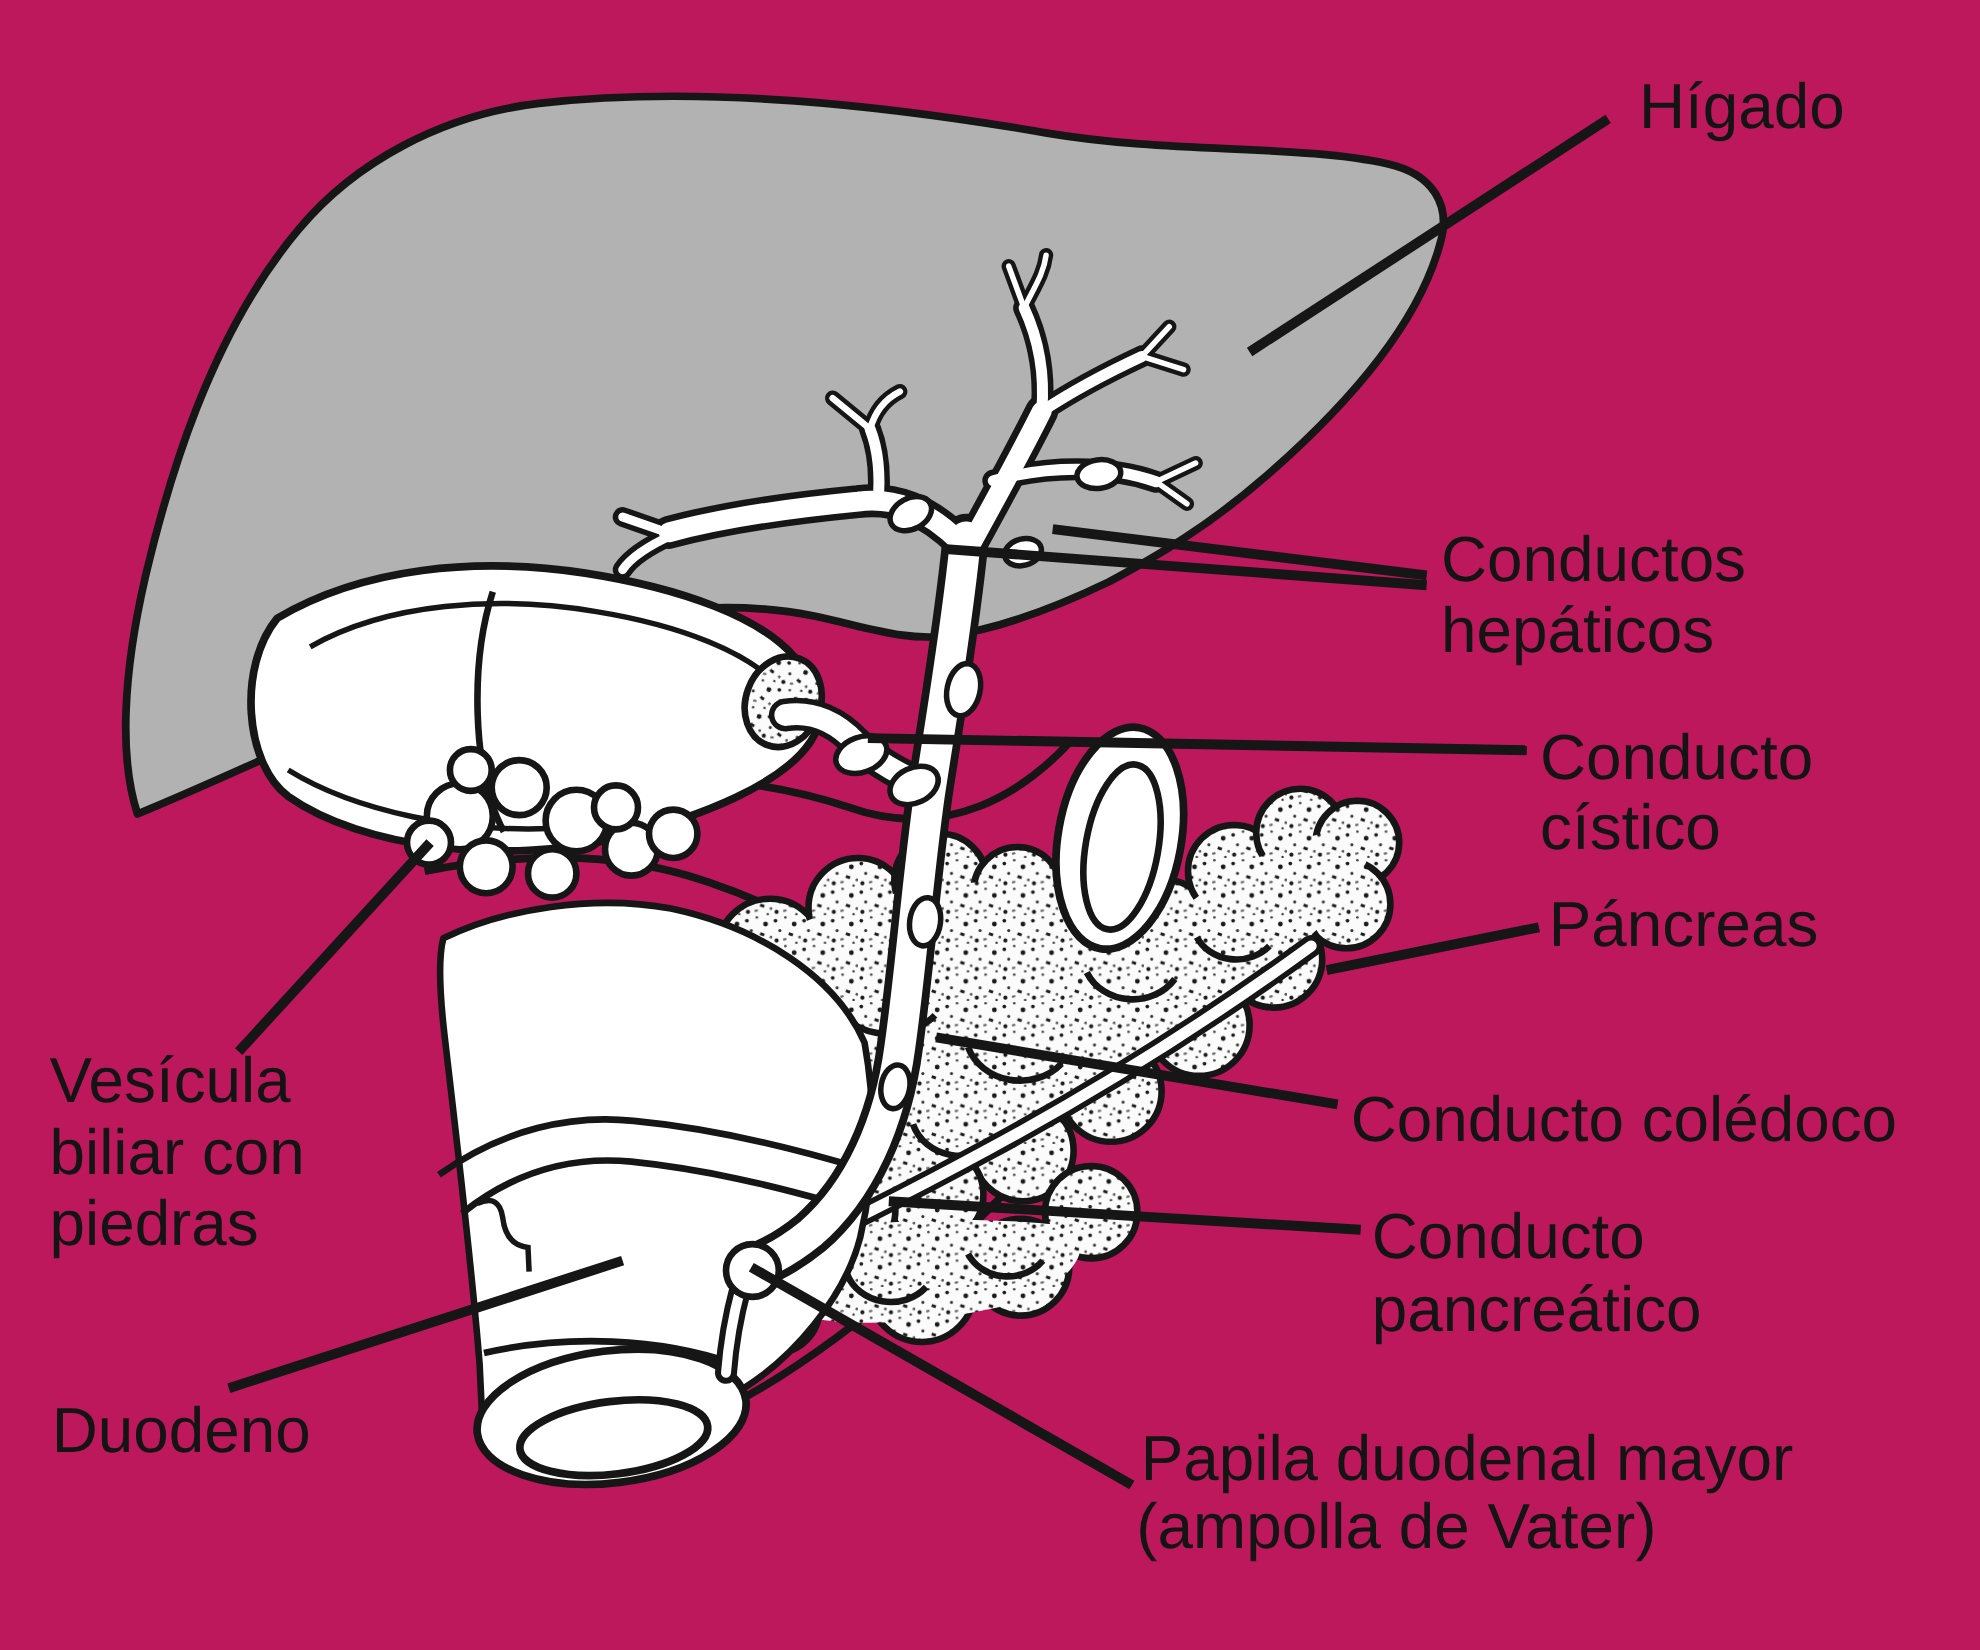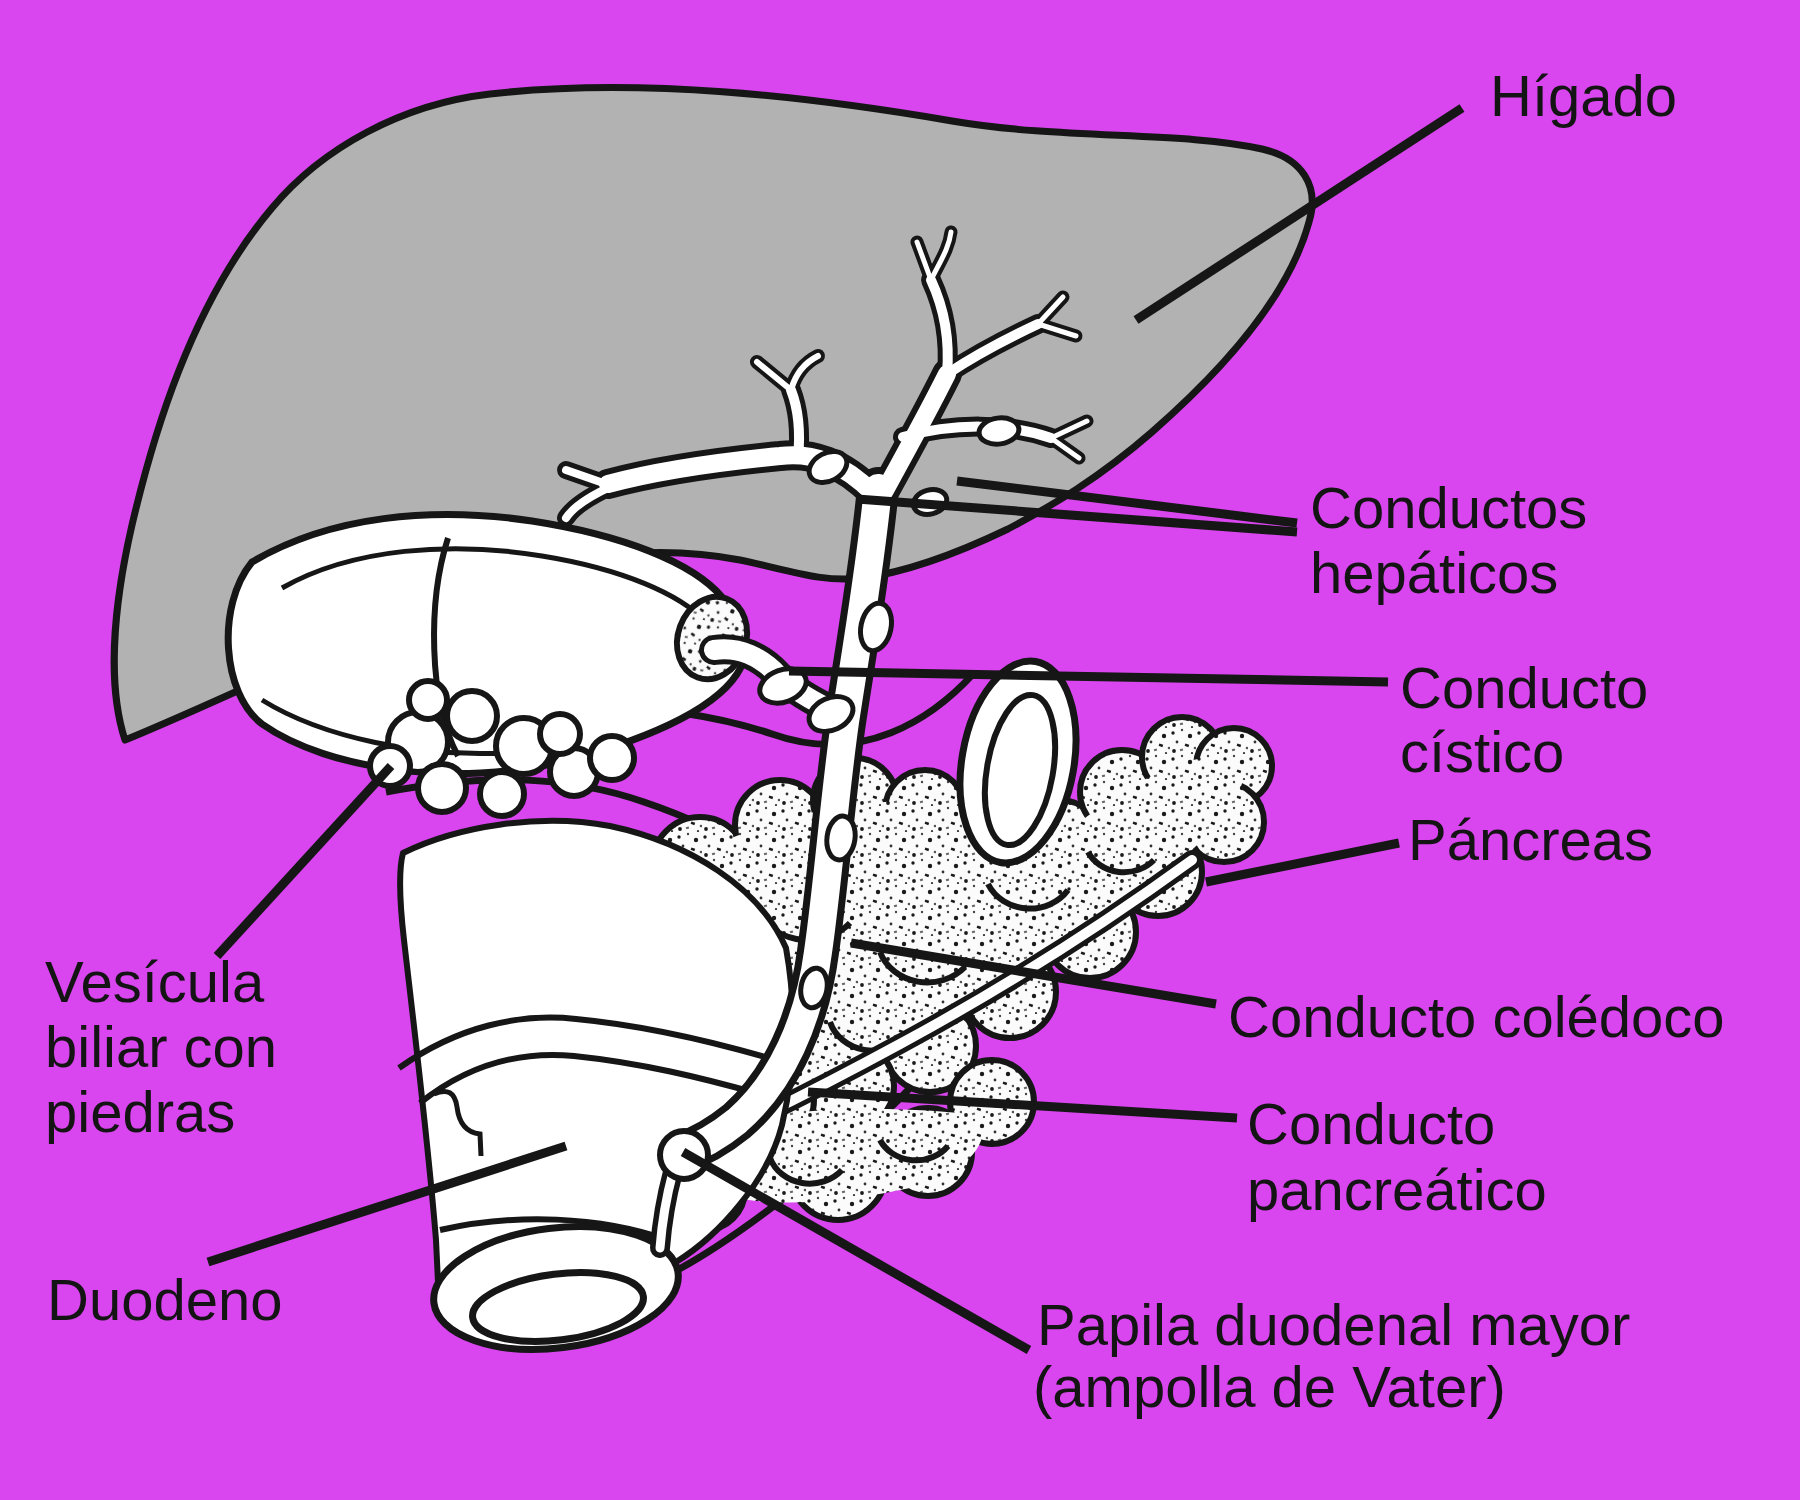--- a/index.html
+++ b/index.html
@@ -1,16 +1,16 @@
 <!DOCTYPE html>
 <html><head>
 <meta charset="utf-8">
 <style>
   html,body{margin:0;padding:0;background:#ffffff;}
-  .stage{width:1800px;height:1500px;position:relative;background:#d946ef;overflow:hidden;}
+  .stage{width:1800px;height:1500px;position:relative;background:#be185d;overflow:hidden;}
   svg{display:block;}
   .lbl{font-family:"Liberation Sans", sans-serif;font-size:58px;font-weight:500;fill:#141414;}
   .outline{stroke:#161616;fill:none;}
 </style>
 </head>
 <body>
 
 <div class="stage">
 <svg viewBox="0 0 1800 1500" width="1800" height="1500">
   <defs>

